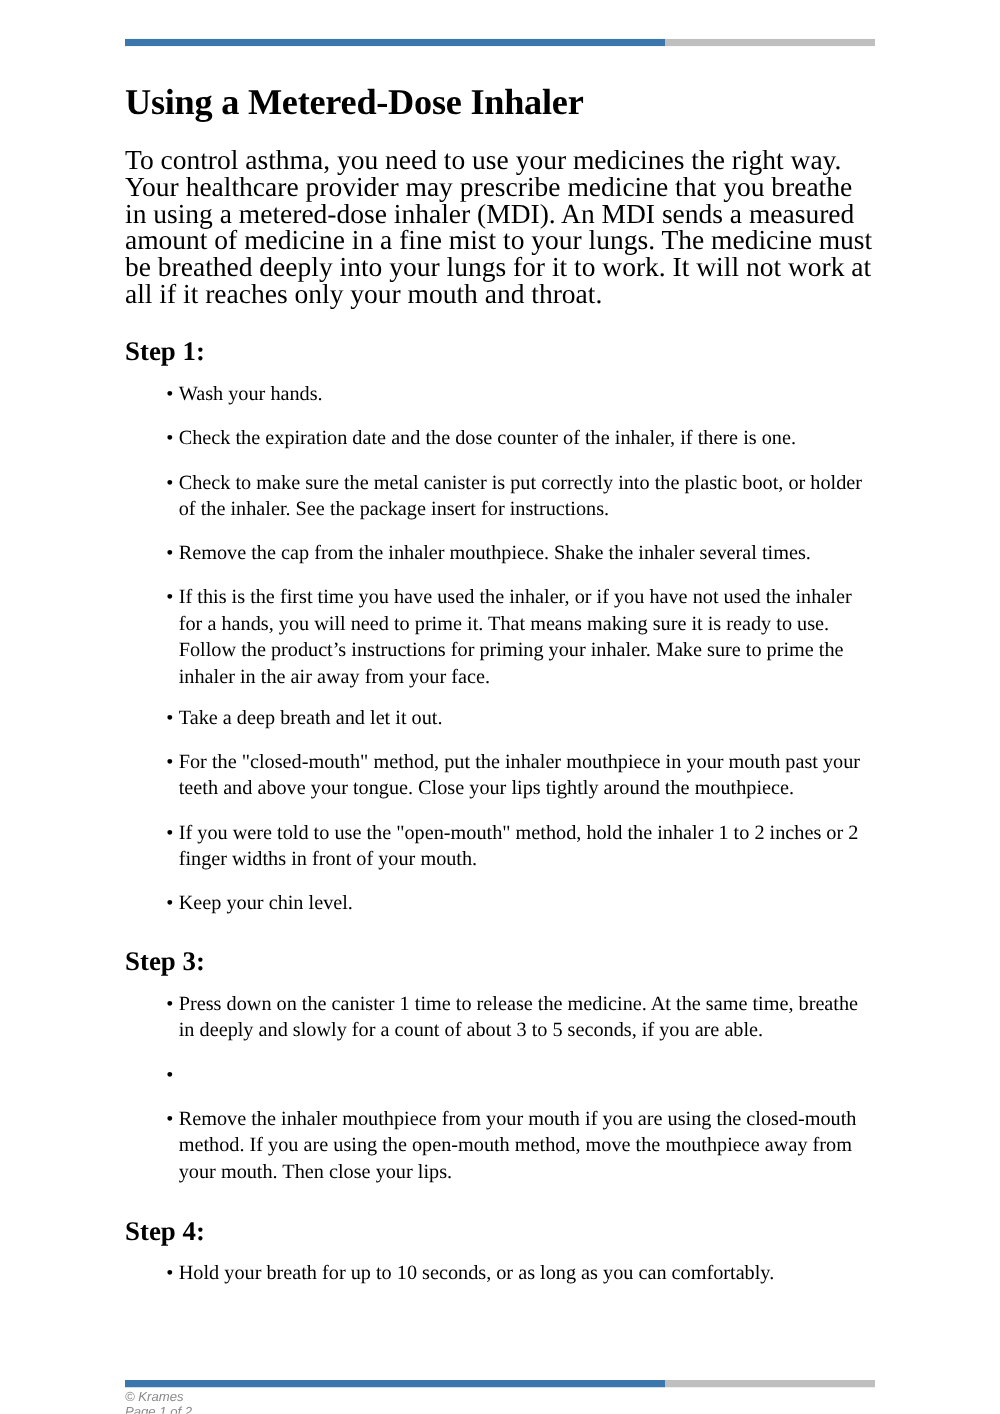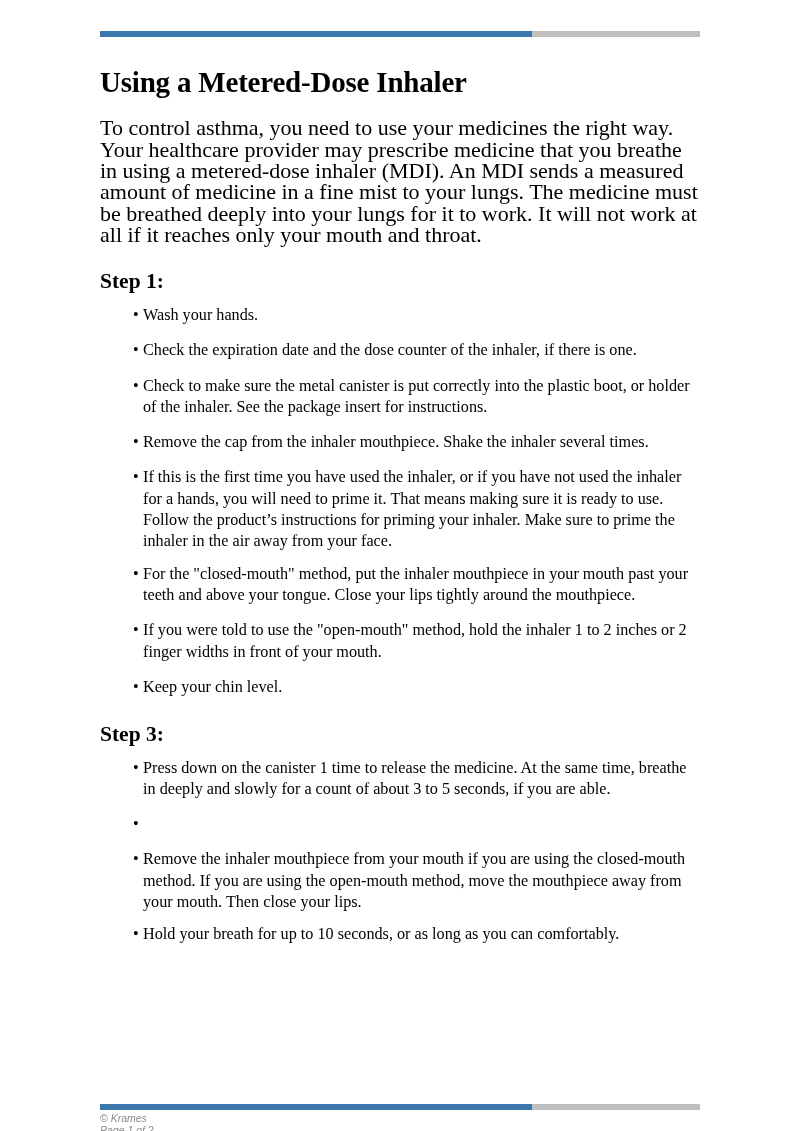--- a/index.html
+++ b/index.html
@@ -146,32 +146,34 @@
     <h2 class="step-heading">Step 1:</h2>
     <ul class="step-list">
       <li>Wash your hands.</li>
       <li>Check the expiration date and the dose counter of the inhaler, if there is one.</li>
       <li>Check to make sure the metal canister is put correctly into the plastic boot, or holder of the inhaler. See the package insert for instructions.</li>
       <li>Remove the cap from the inhaler mouthpiece. Shake the inhaler several times.</li>
       <li>If this is the first time you have used the inhaler, or if you have not used the inhaler for a hands, you will need to prime it. That means making sure it is ready to use. Follow the product’s instructions for priming your inhaler. Make sure to prime the inhaler in the air away from your face.</li>
     </ul>
 
     <ul class="step-list">
+      <li>Take a deep breath and let it out.</li>
       <li>For the "closed-mouth" method, put the inhaler mouthpiece in your mouth past your teeth and above your tongue. Close your lips tightly around the mouthpiece.</li>
       <li>If you were told to use the "open-mouth" method, hold the inhaler 1 to 2 inches or 2 finger widths in front of your mouth.</li>
       <li>Keep your chin level.</li>
     </ul>
 
     <h2 class="step-heading">Step 3:</h2>
     <ul class="step-list">
       <li>Press down on the canister 1 time to release the medicine. At the same time, breathe in deeply and slowly for a count of about 3 to 5 seconds, if you are able.</li>
       <li class="empty-item"></li>
       <li>Remove the inhaler mouthpiece from your mouth if you are using the closed-mouth method. If you are using the open-mouth method, move the mouthpiece away from your mouth. Then close your lips.</li>
     </ul>
 
+    <h2 class="step-heading">Step 4:</h2>
     <ul class="step-list">
       <li>Hold your breath for up to 10 seconds, or as long as you can comfortably.</li>
     </ul>
   </div>
 
   <div class="rule rule-foot">
     <div class="rule-blue" style="background: rgb(59, 118, 172); width: 72%;"></div>
     <div class="rule-gray" style="background: rgb(191, 191, 191);"></div>
   </div>
 

